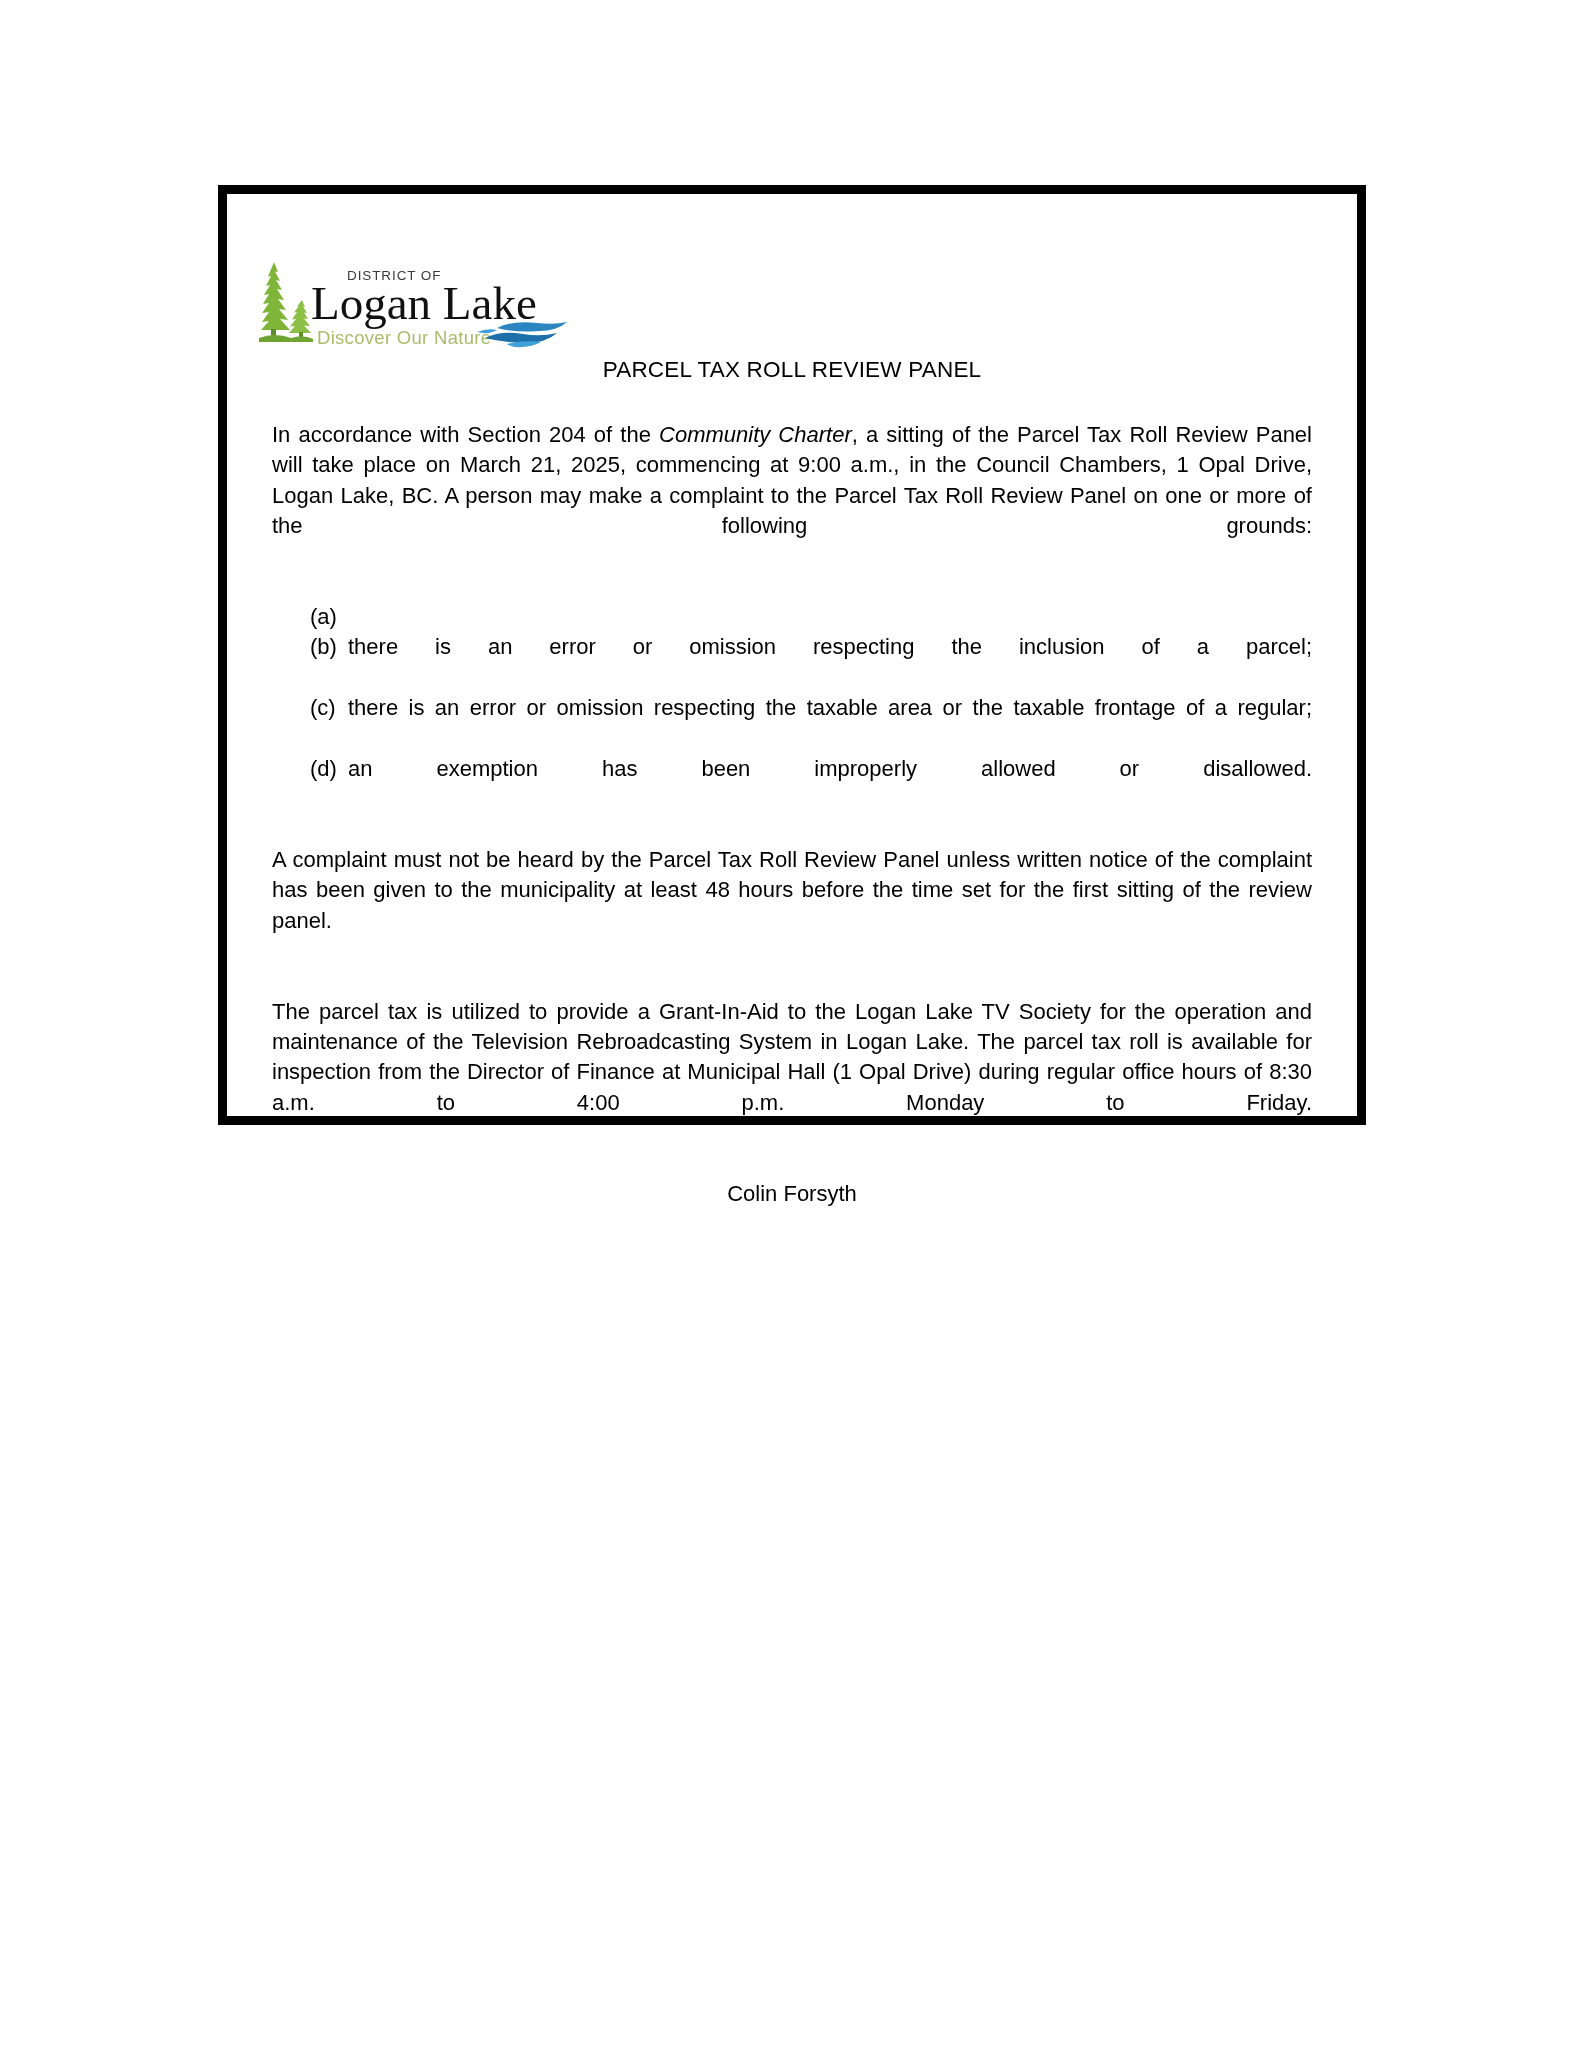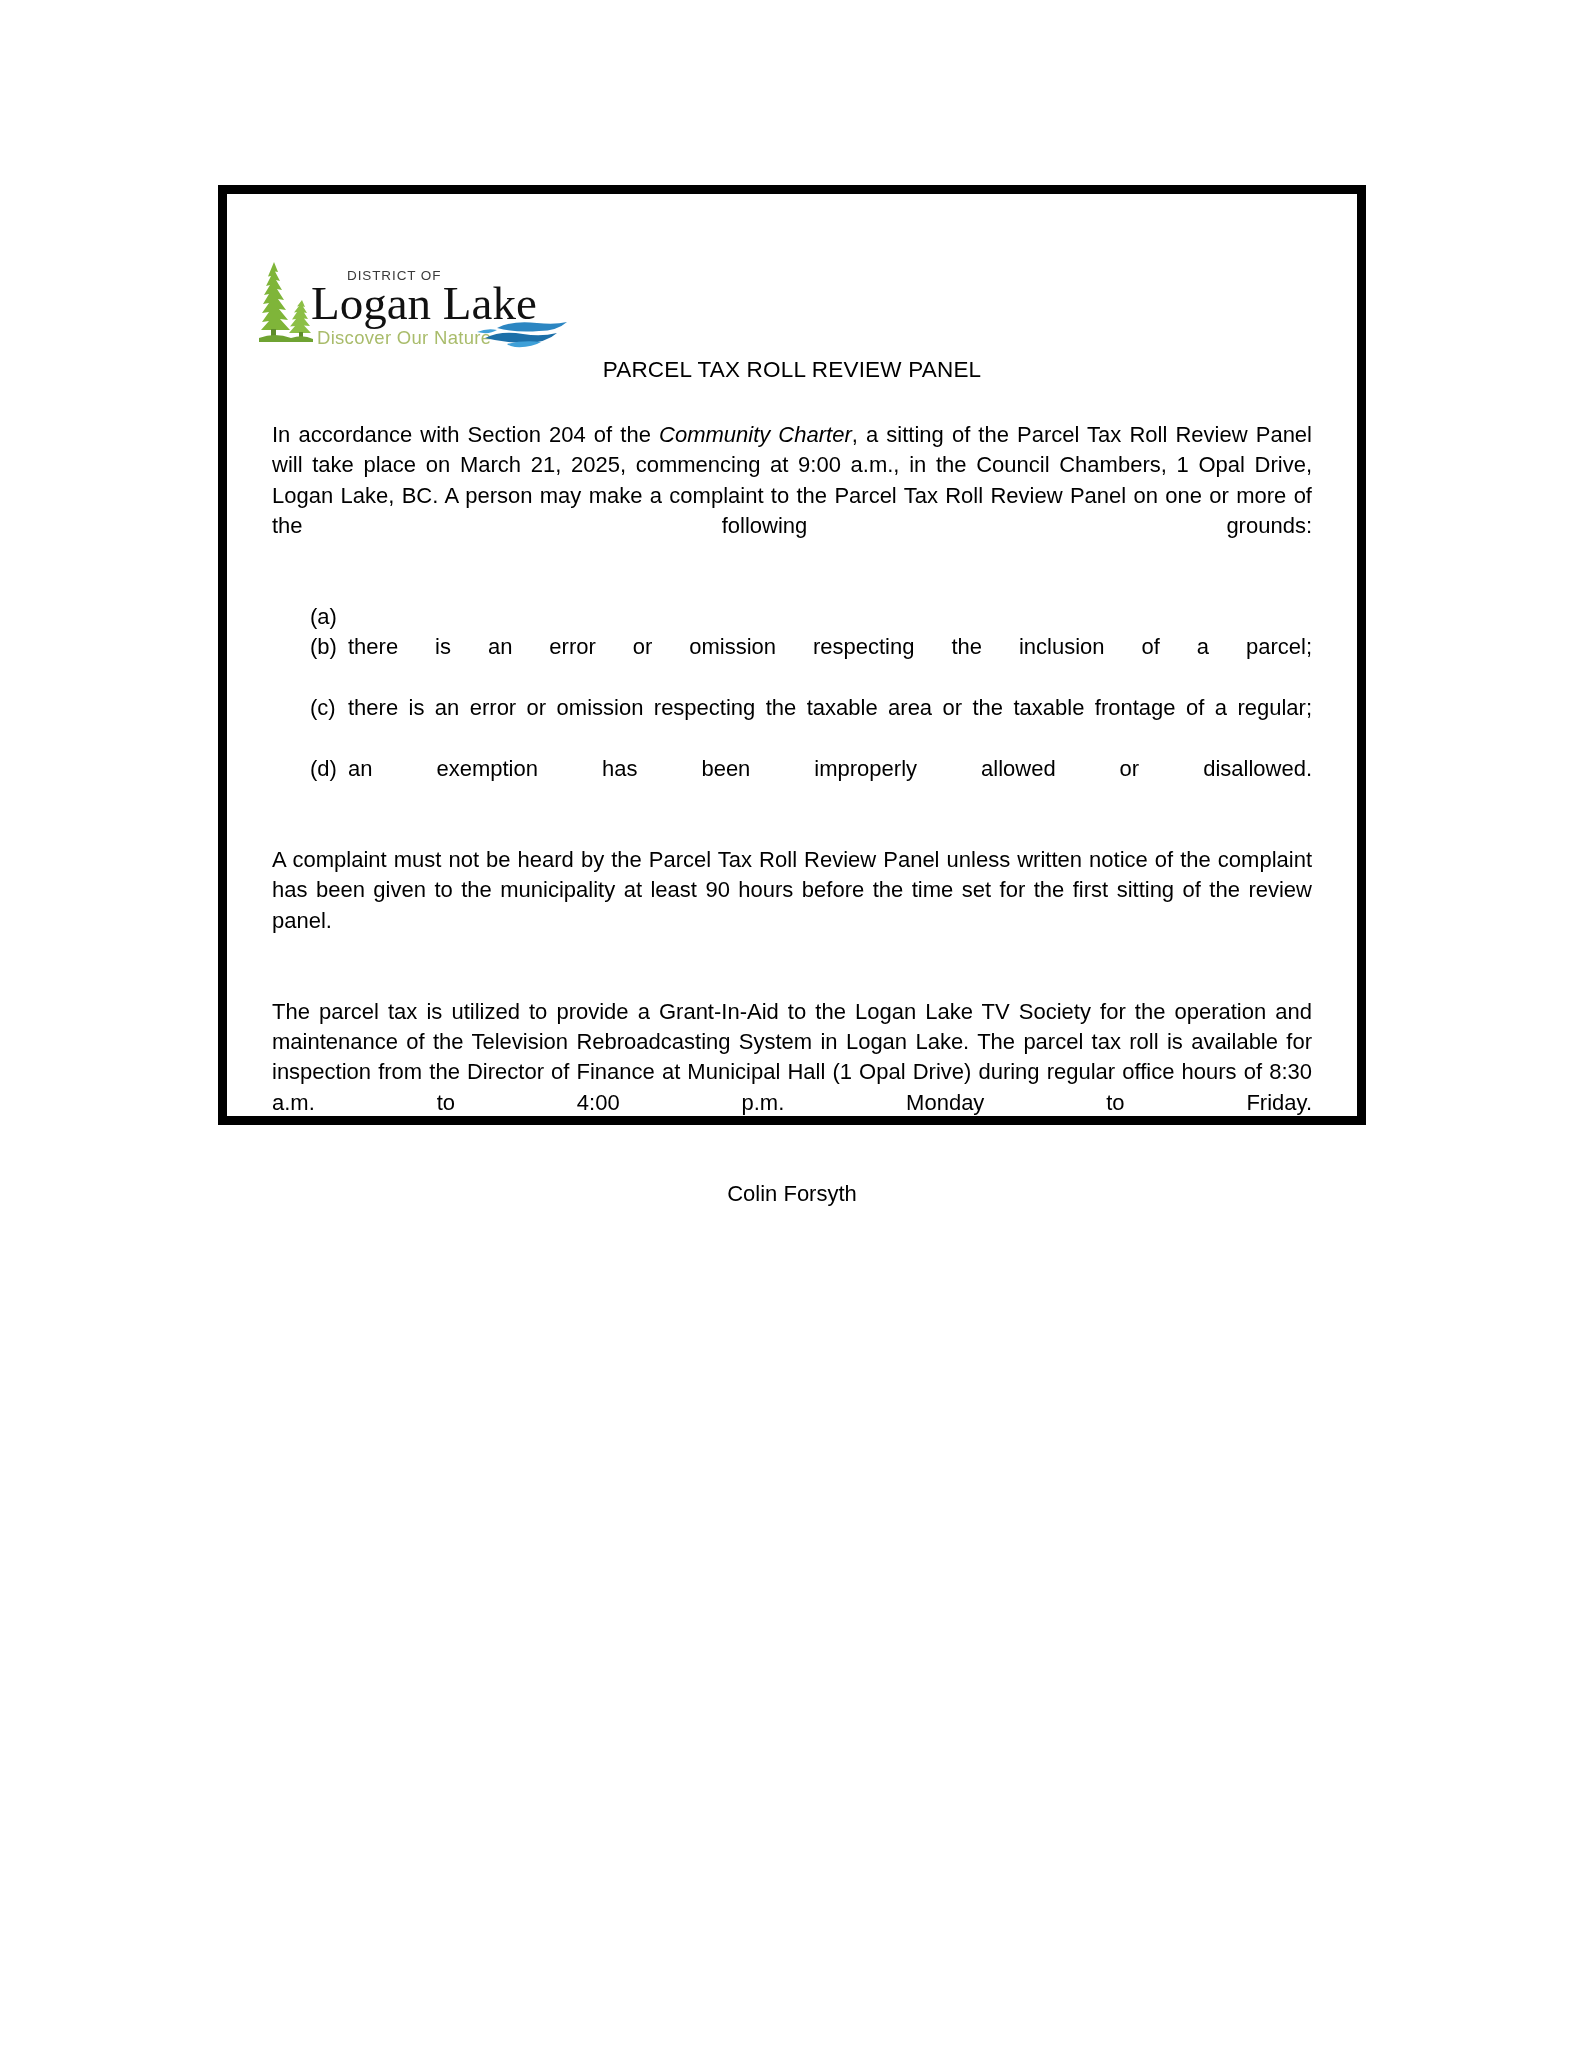--- a/index.html
+++ b/index.html
@@ -175,21 +175,21 @@
           <li>
             <span class="marker">(c)</span>
             <span>there is an error or omission respecting the taxable area or the taxable frontage of a regular;</span>
           </li>
           <li>
             <span class="marker">(d)</span>
             <span>an exemption has been improperly allowed or disallowed.</span>
           </li>
         </ol>
 
-        <p class="para">A complaint must not be heard by the Parcel Tax Roll Review Panel unless written notice of the complaint has been given to the municipality at least 90 hours before the time set for the first sitting of the review panel.</p>
+        <p class="para">A complaint must not be heard by the Parcel Tax Roll Review Panel unless written notice of the complaint has been given to the municipality at least 48 hours before the time set for the first sitting of the review panel.</p>
 
         <p class="para">The parcel tax is utilized to provide a Grant-In-Aid to the Logan Lake TV Society for the operation and maintenance of the Television Rebroadcasting System in Logan Lake.  The parcel tax roll is available for inspection from the Director of Finance at Municipal Hall (1 Opal Drive) during regular office hours of 8:30 a.m. to 4:00 p.m. Monday to Friday.</p>
 
         <div id="signature">
           <div>Colin Forsyth</div>
         </div>
 
       </div>
     </div>
   </div>

